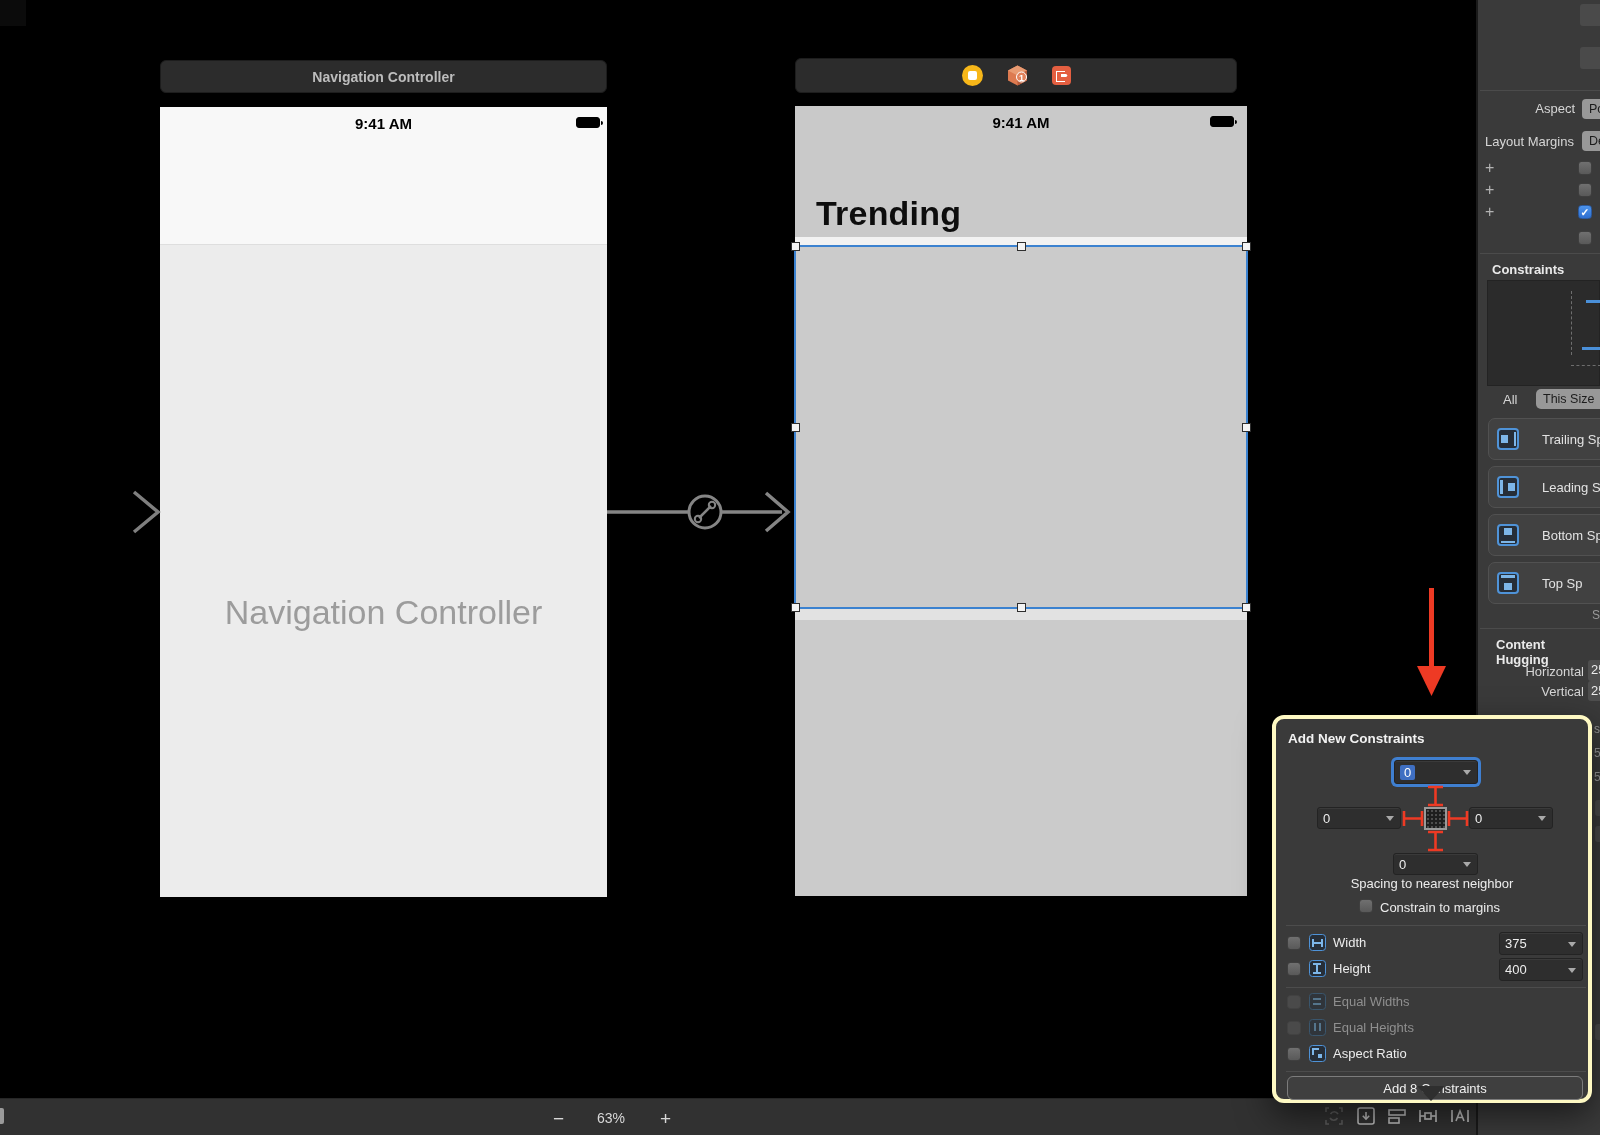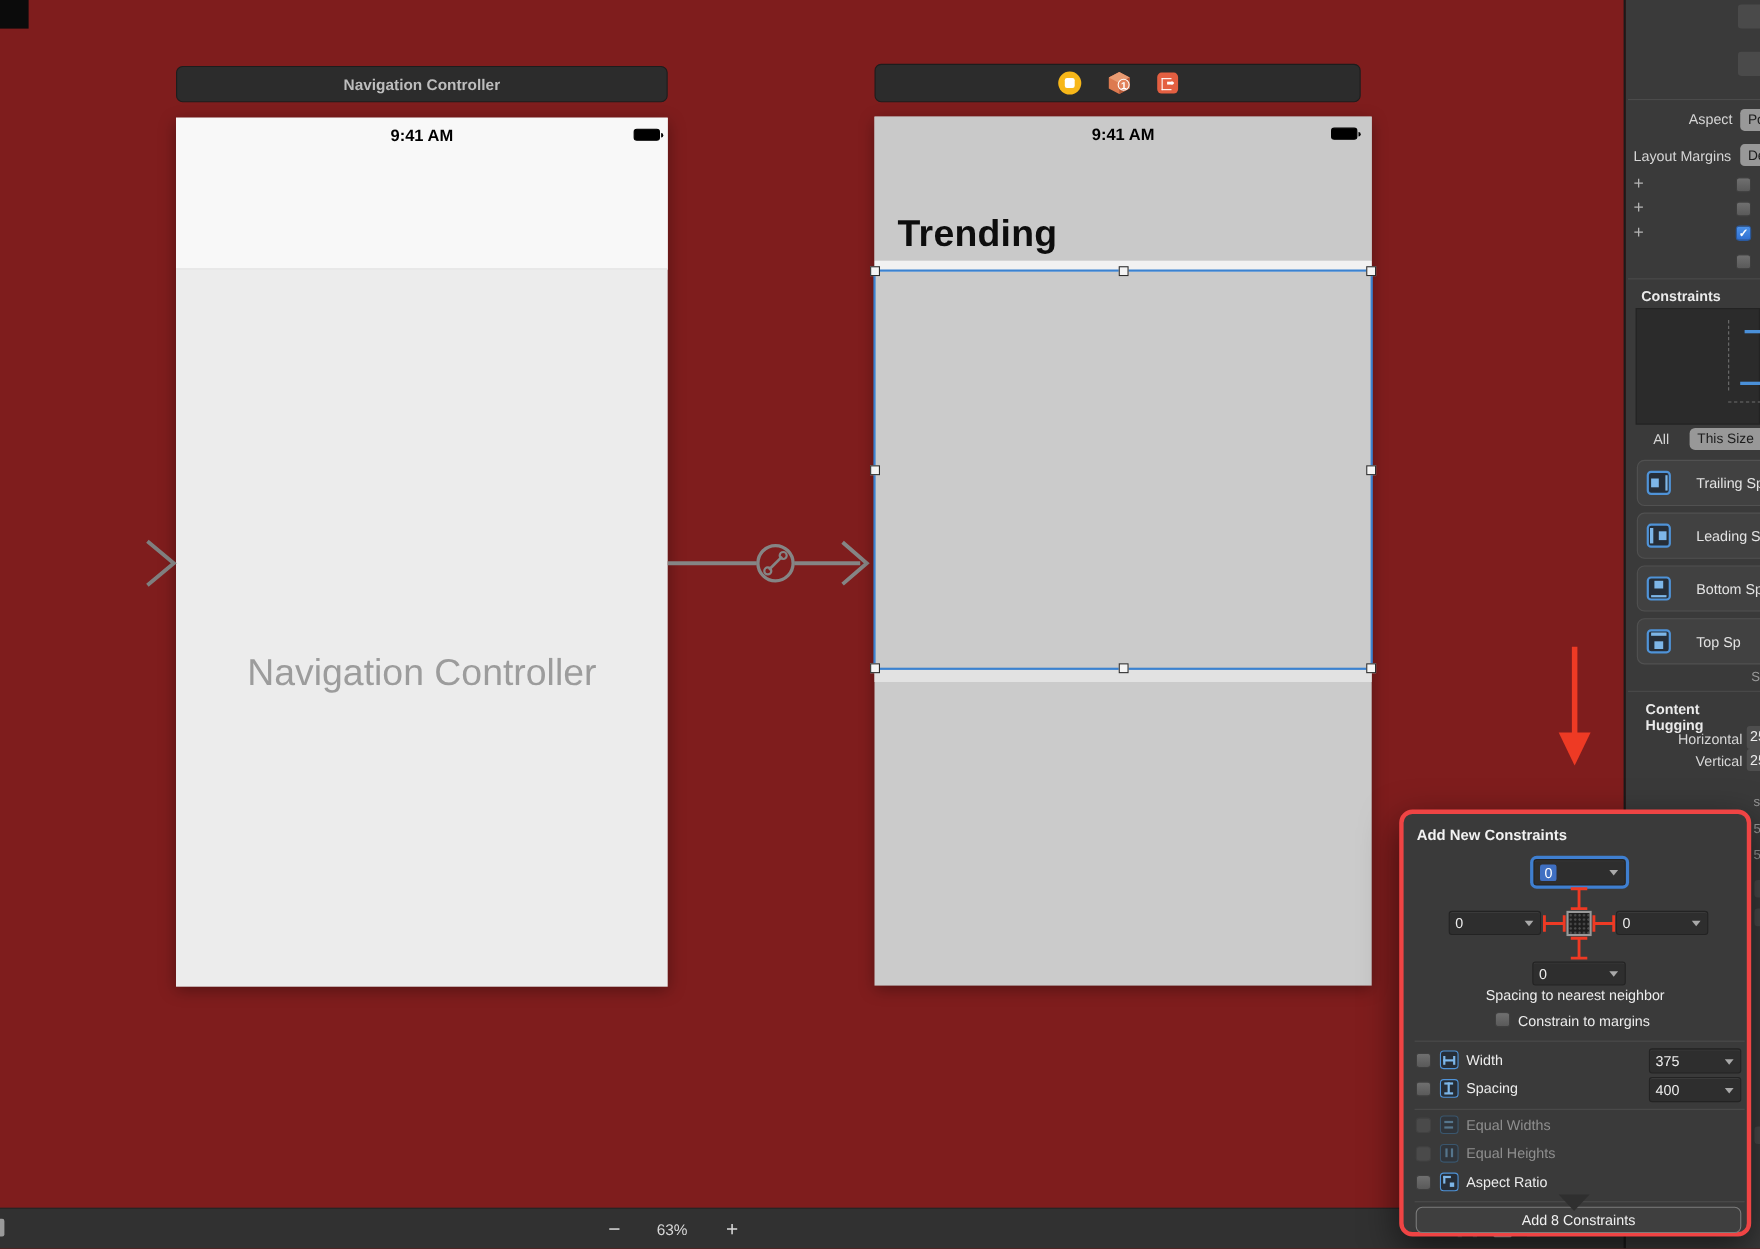--- a/index.html
+++ b/index.html
@@ -1,18 +1,18 @@
 <!DOCTYPE html>
 <html><head>
 <meta charset="utf-8">
 <style>
   * { margin:0; padding:0; box-sizing:border-box; }
   html,body { background:#2b2b2b; }
   body { font-family:"Liberation Sans", sans-serif; }
-  .stage { position:relative; width:1600px; height:1135px; background:#7f1d1d; overflow:hidden;text-decoration:underline; }
+  .stage { position:relative; width:1600px; height:1135px; background:#000000; overflow:hidden;text-decoration:underline; }
   .abs { position:absolute; }
 
   
   .dock { background:#2c2c2c; border:1px solid #1d1d1d; border-radius:6px;
           display:flex; align-items:center; justify-content:center; }
   .dock-title { font-size:14px; font-weight:700; color:#bdbdbd; }
   .scene-body { box-shadow:0 4px 14px rgba(0,0,0,.35); }
   .status-time { position:absolute; left:0; right:0; top:8px; text-align:center;
                  font-size:15px; font-weight:700; color:#000; }
   .battery { position:absolute; width:24px; height:11px; border:1.5px solid #000;
@@ -55,22 +55,22 @@
   .cb.on i { font-style:normal; color:#fff; font-size:10.5px; font-weight:700; line-height:1; }
   .plus { color:#b3b3b3; font-size:16px; line-height:1; }
   .card { position:absolute; left:1488px; width:150px; height:42px; background:#414141;
           border:1px solid #515151; border-radius:7px; display:flex; align-items:center; }
   .card .lbl { color:#e2e2e2; font-size:13px; position:absolute; left:53px; white-space:nowrap; }
   .cicon { position:absolute; left:8px; width:22px; height:22px; background:#262e38;
            border:2px solid #4f93d8; border-radius:4px; }
   .cicon i { position:absolute; background:#7db6e8; }
 
   
-  .popover { position:absolute; left:1272px; top:736px; width:320px; height:388px;
-             background:#3a3a3a; border:4px solid #ef4444; border-radius:12px;
+  .popover { position:absolute; left:1272px; top:715px; width:320px; height:388px;
+             background:#3a3a3a; border:4px solid #fef9c3; border-radius:12px;
              box-shadow:0 12px 34px rgba(0,0,0,.55); }
   .pop-title { position:absolute; left:12px; top:12px; color:#f2f2f2; font-size:13.5px; font-weight:700; }
   .combo { position:absolute; background:#2e2e2e; border:1px solid #232323; border-radius:3px;
            box-shadow:inset 0 1px 0 rgba(255,255,255,.06); display:flex; align-items:center;
            padding:0 5px; color:#ededed; font-size:13px; }
   .combo .arw { position:absolute; right:6px; top:50%; margin-top:-2px; width:0; height:0;
                 border-left:4.5px solid transparent; border-right:4.5px solid transparent;
                 border-top:5px solid #a9a9a9; }
   .combo.focus { box-shadow:0 0 0 3px #3f7fd0, inset 0 1px 0 rgba(255,255,255,.06); }
   .selval { background:#3f6fc2; color:#fff; padding:0 4px; border-radius:2px; }
@@ -335,21 +335,21 @@
       <span>375</span>
         <span class="arw"></span>
     </div>
 
     <span class="cb" style="position:absolute;left:11px;top:243px;"></span>
     <span class="picon" style="left:33px;top:241px;">
       <i style="left:6px;top:2px;width:2px;height:10px;"></i>
         <i style="left:3px;top:2px;width:8px;height:2px;"></i>
         <i style="left:3px;bottom:2px;width:8px;height:2px;"></i>
       </span>
-    <div class="pop-text" style="position:absolute;left:57px;top:242px;">Spacing</div>
+    <div class="pop-text" style="position:absolute;left:57px;top:242px;">Height</div>
     <div class="combo" style="left:223px;top:239px;width:84px;height:23px;">
       <span>400</span>
         <span class="arw"></span>
     </div>
 
     <div class="hr" style="left:10px;top:268px;width:300px;background:#4c4c4c;"></div>
 
     <span class="cb dim" style="position:absolute;left:11px;top:276px;"></span>
     <span class="picon dim" style="left:33px;top:274px;">
       <i style="left:3px;top:4px;width:8px;height:2px;"></i>

